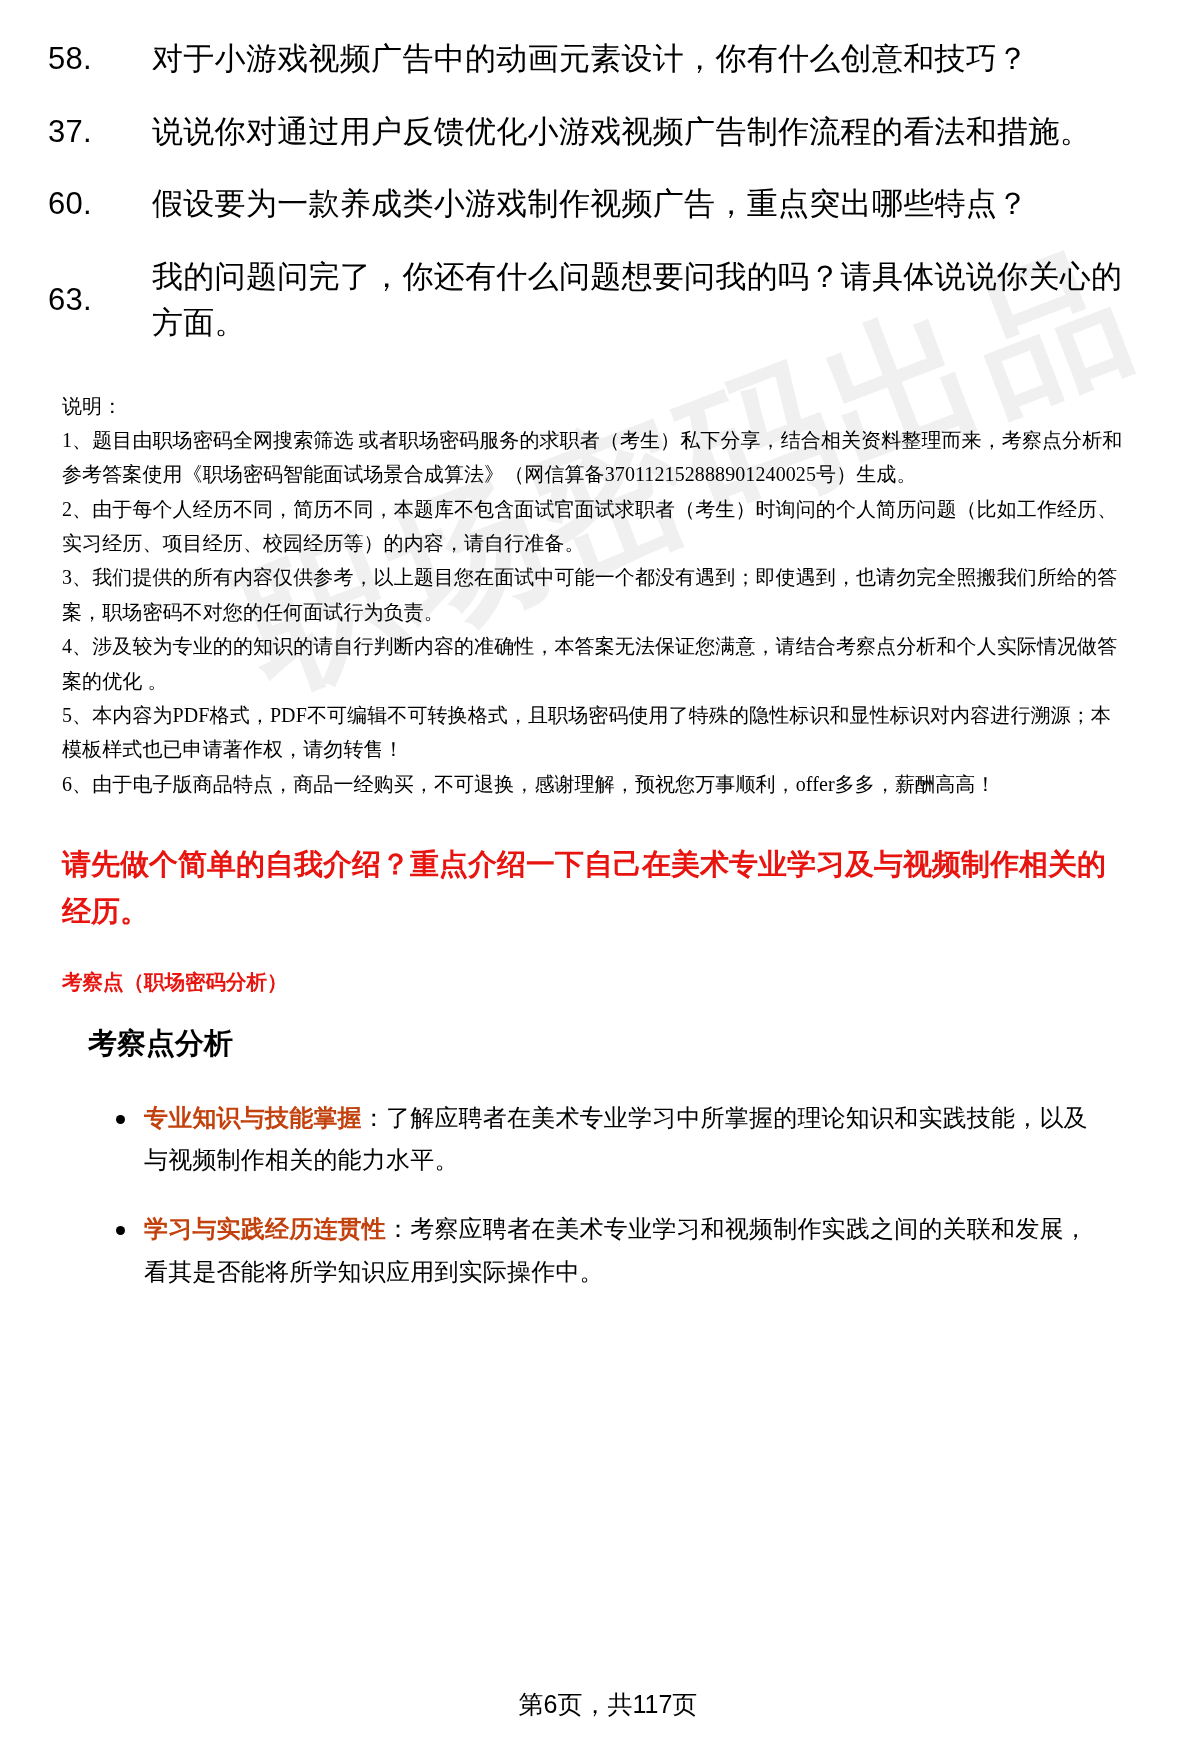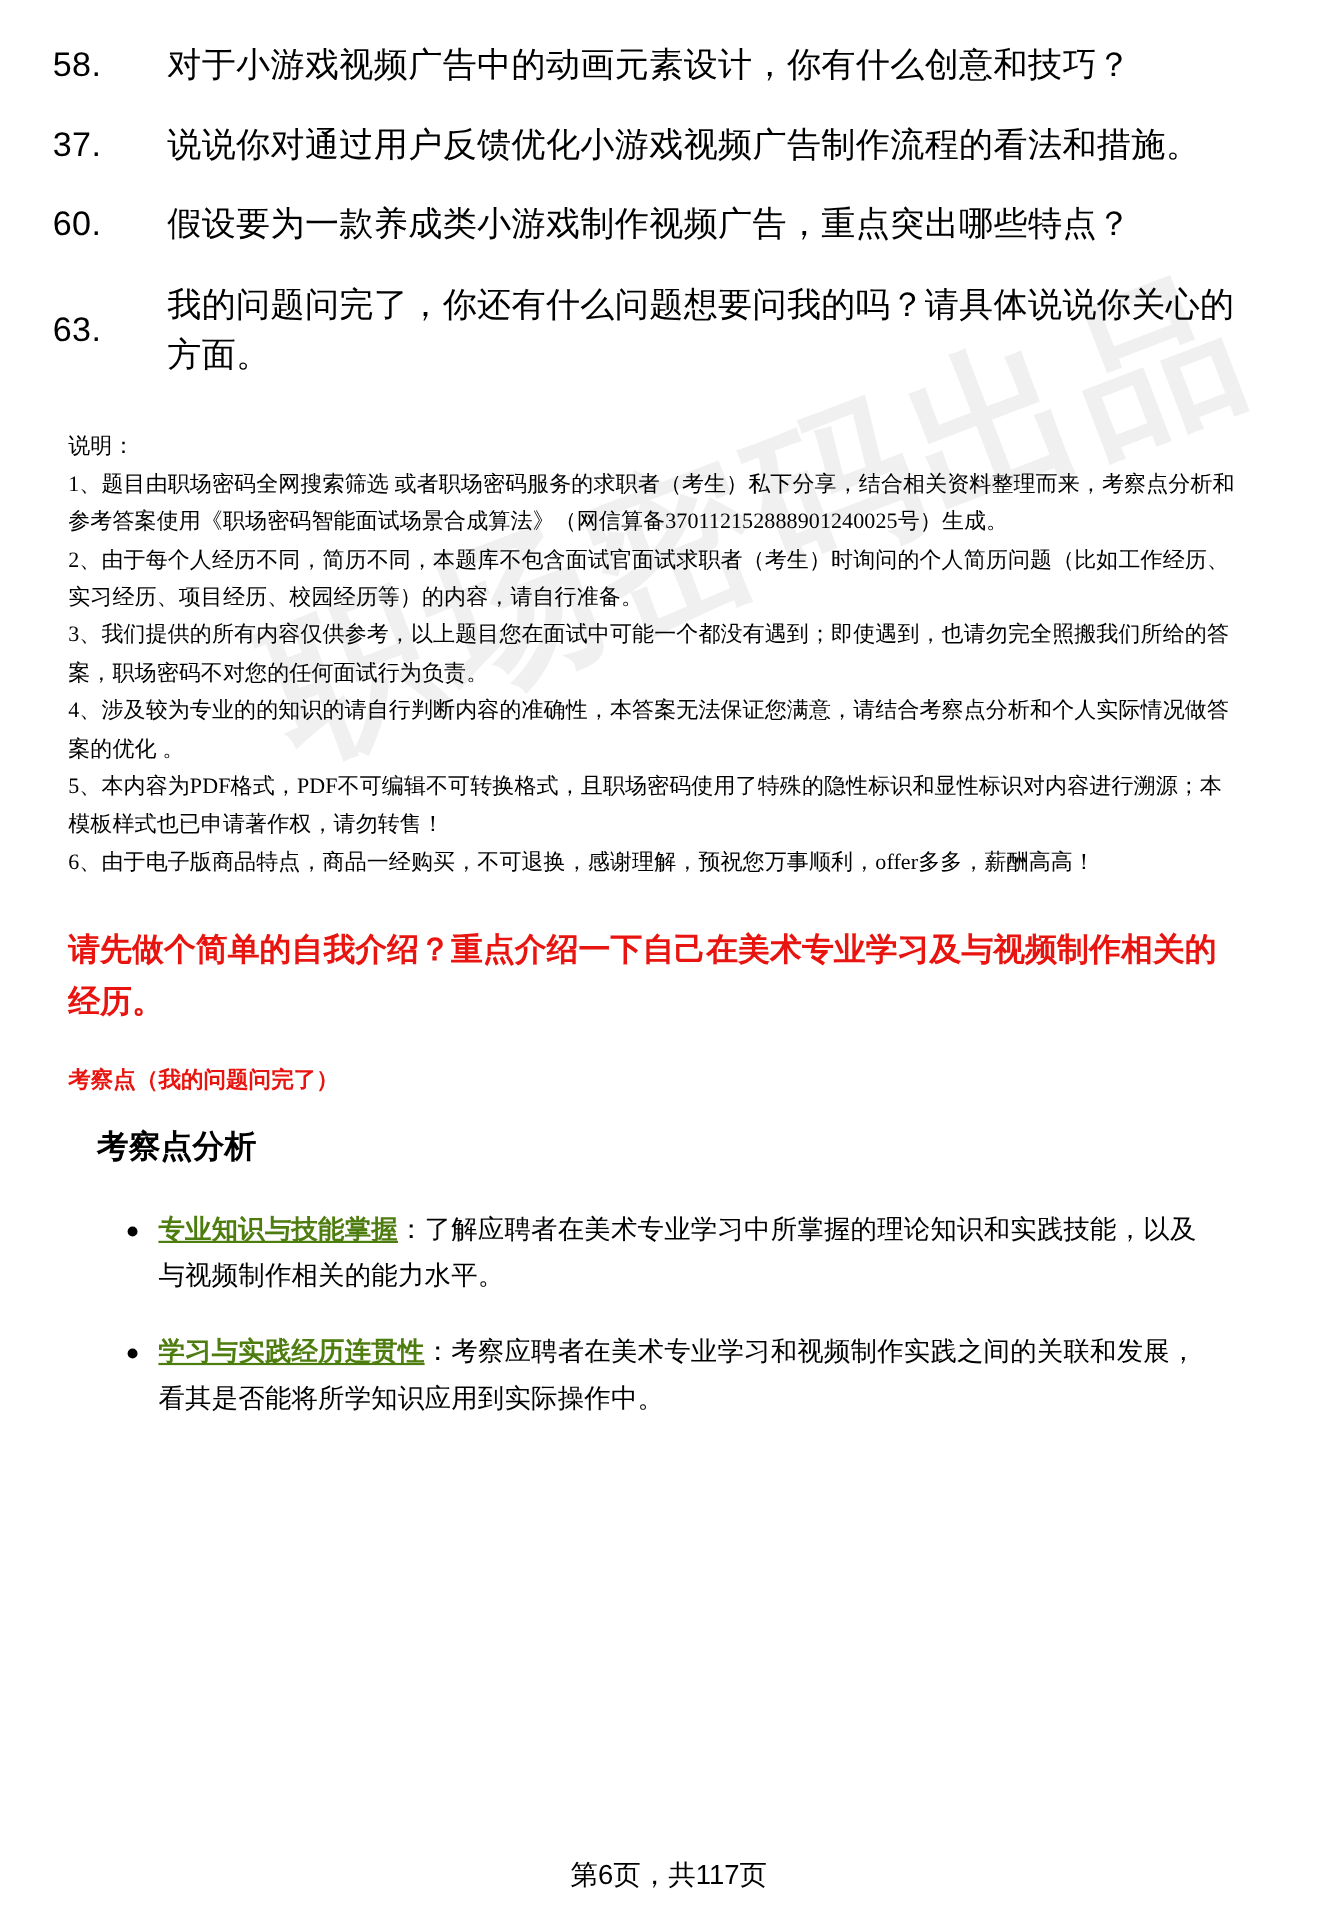--- a/index.html
+++ b/index.html
@@ -140,23 +140,22 @@
     content: "";
     position: absolute;
     left: -28px;
     top: 18px;
     width: 9px;
     height: 9px;
     background: #000000;
     border-radius: 50%;
   }
   .kw {
-    color: #4d7c0f;
-    font-weight: 700;
-    text-decoration: underline;
+    color: #c2410c;
+    font-weight: 700;
     text-underline-offset: 3px;
   }
 
   
   .footer {
     position: absolute;
     left: 16px;
     right: 0;
     bottom: 34px;
     text-align: center;
@@ -199,21 +198,21 @@
       <p class="note-line">1、题目由职场密码全网搜索筛选 或者职场密码服务的求职者（考生）私下分享，结合相关资料整理而来，考察点分析和参考答案使用《职场密码智能面试场景合成算法》（网信算备370112152888901240025号）生成。</p>
       <p class="note-line">2、由于每个人经历不同，简历不同，本题库不包含面试官面试求职者（考生）时询问的个人简历问题（比如工作经历、实习经历、项目经历、校园经历等）的内容，请自行准备。</p>
       <p class="note-line">3、我们提供的所有内容仅供参考，以上题目您在面试中可能一个都没有遇到；即使遇到，也请勿完全照搬我们所给的答案，职场密码不对您的任何面试行为负责。</p>
       <p class="note-line">4、涉及较为专业的的知识的请自行判断内容的准确性，本答案无法保证您满意，请结合考察点分析和个人实际情况做答案的优化 。</p>
       <p class="note-line">5、本内容为PDF格式，PDF不可编辑不可转换格式，且职场密码使用了特殊的隐性标识和显性标识对内容进行溯源；本模板样式也已申请著作权，请勿转售！</p>
       <p class="note-line">6、由于电子版商品特点，商品一经购买，不可退换，感谢理解，预祝您万事顺利，offer多多，薪酬高高！</p>
     </div>
 
     <div class="red-prompt">请先做个简单的自我介绍？重点介绍一下自己在美术专业学习及与视频制作相关的经历。</div>
 
-    <div class="red-sub">考察点（我的问题问完了）</div>
+    <div class="red-sub">考察点（职场密码分析）</div>
 
     <div class="section-heading">考察点分析</div>
 
     <ul class="bullets">
       <li class="bullet">
         <span class="kw">专业知识与技能掌握</span><span>：</span><span>了解应聘者在美术专业学习中所掌握的理论知识和实践技能，以及与视频制作相关的能力水平。</span>
       </li>
       <li class="bullet">
         <span class="kw">学习与实践经历连贯性</span><span>：</span><span>考察应聘者在美术专业学习和视频制作实践之间的关联和发展，看其是否能将所学知识应用到实际操作中。</span>
       </li>

